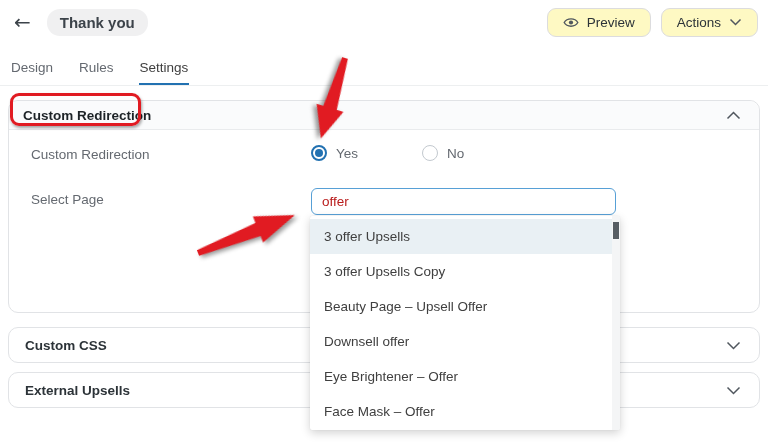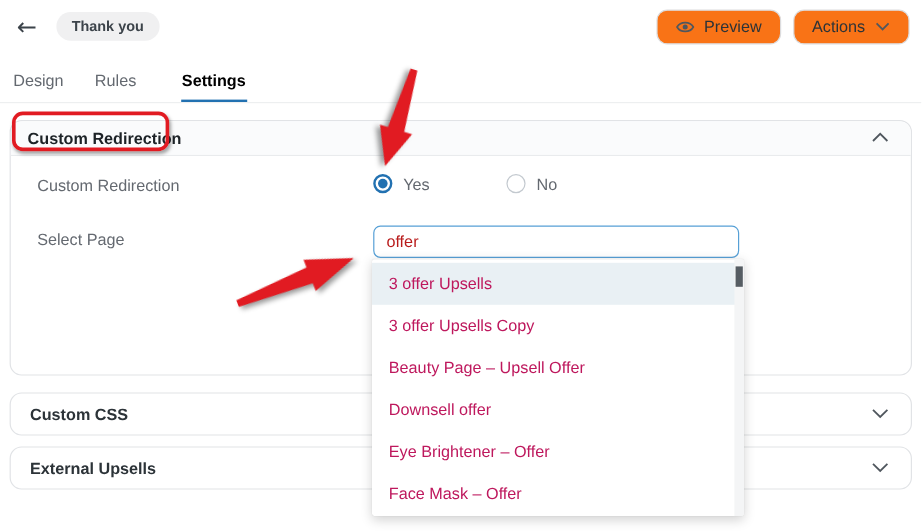--- a/index.html
+++ b/index.html
@@ -22,44 +22,44 @@
   }
   .topbar-left { display: flex; align-items: center; gap: 12px; }
   .back-btn {
     font-size: 20px; line-height: 20px; color: #3c434a;
     cursor: pointer; padding: 0 4px; background: none; border: none;
     font-family: "DejaVu Sans", sans-serif;
   }
   .page-title { font-size: 17px; font-weight: 700; color: #1d2327; }
   .badge {
     background: #f0f0f1; color: #3c434a;
-    font-size: 12px; font-weight: 600;
+    font-size: 15px; font-weight: 600;
     padding: 5px 13px; border-radius: 13px;
   }
   .topbar-right { display: flex; align-items: center; gap: 10px; }
   .tb-btn {
     display: flex; align-items: center; gap: 8px;
-    background: #f97316; border: 1px solid #dcdcde; border-radius: 9px;
+    background: #fef9c3; border: 1px solid #dcdcde; border-radius: 9px;
     padding: 6px 15px; font-size: 13.5px; color: #2c3338;
     font-family: "Liberation Sans", sans-serif; cursor: pointer;
   }
   .tb-btn svg { display: block; }
 
   
   .tabs-row {
     position: absolute; left: 0; right: 0; top: 56px; height: 30px;
     border-bottom: 1px solid #edeff0;
     padding-left: 10px;
     display: flex; align-items: center; gap: 24px;
   }
   .tab {
     font-size: 13.5px; color: #646970; padding: 4px 1px 8px 1px;
     cursor: pointer; border-bottom: 2.5px solid transparent;
   }
-  .tab.active { color: #000000; font-weight: 700; border-bottom-color: #2271b1; margin-left: 12px; }
+  .tab.active { color: #404040; font-weight: 400; border-bottom-color: #2271b1; }
 
   
   .card {
     position: absolute; left: 8px; right: 8px;
     background: #fff; border: 1px solid #e1e3e6; border-radius: 10px;
   }
   .card-main { top: 100px; height: 213px; }
   .card-header {
     height: 29px; background: #fafbfc;
     border-bottom: 1px solid #e9ebed;
@@ -114,21 +114,21 @@
     width: 310px; height: 214px;
     background: #fff;
     box-shadow: 0 3px 10px rgba(0,0,0,0.18), 0 0 1px rgba(0,0,0,0.12);
     border-radius: 2px;
     padding-top: 3px;
     z-index: 6;
     overflow: hidden;
   }
   .dd-item {
     height: 35px; line-height: 35px;
-    padding-left: 14px; font-size: 13.5px; color: #be185d;
+    padding-left: 14px; font-size: 13.5px; color: #404040;
     cursor: pointer; white-space: nowrap;
   }
   .dd-item.highlighted { background: #e9f0f4; }
   .dd-scroll-track {
     position: absolute; right: 0; top: 0; bottom: 0; width: 8px;
     background: #f4f5f6;
   }
   .dd-scroll-thumb {
     position: absolute; right: 1px; top: 6px; width: 6px; height: 17px;
     background: #565d63; cursor: grab;

